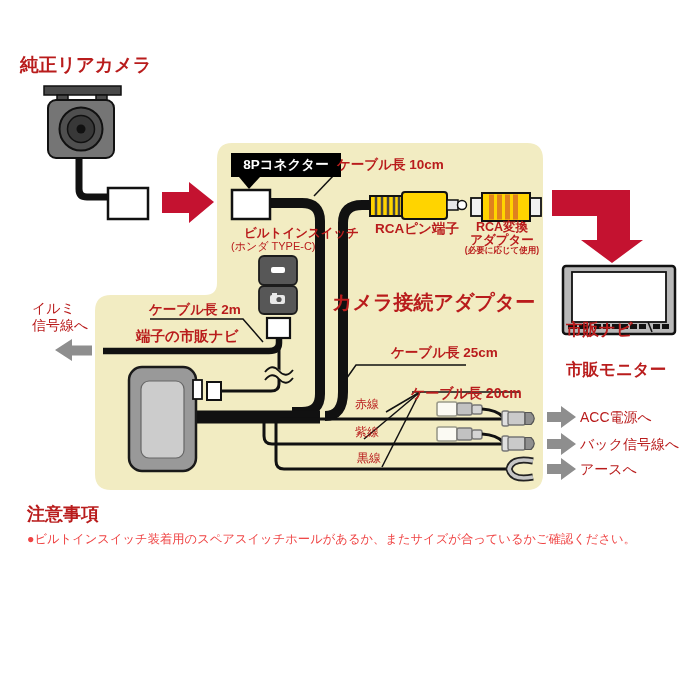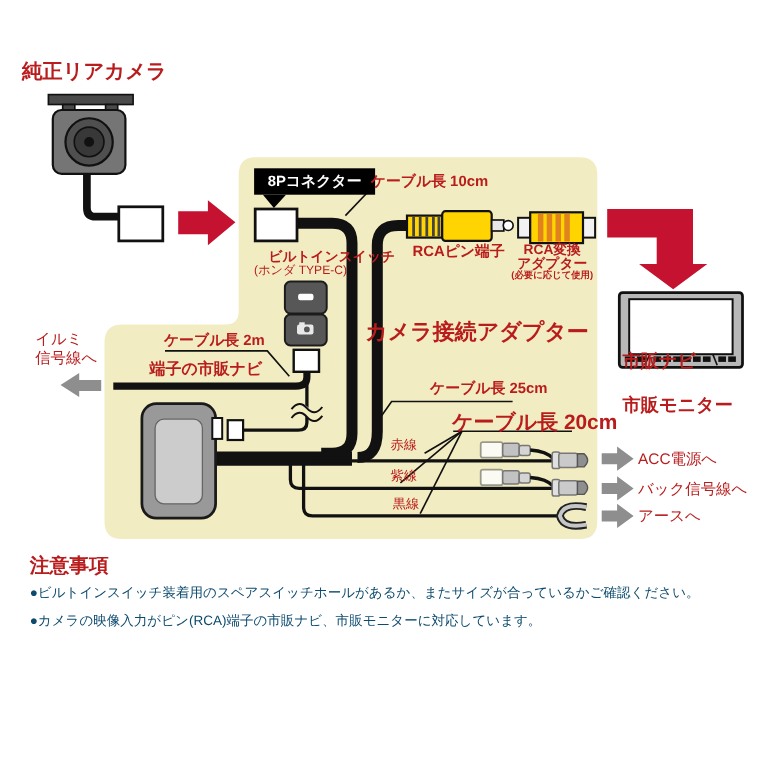--- a/index.html
+++ b/index.html
@@ -6,21 +6,21 @@
   #stage{position:relative;width:700px;height:700px;background:#fff;overflow:hidden;
          font-family:"Liberation Sans","DejaVu Sans",sans-serif;}
   #diagram-svg{position:absolute;left:0;top:0;}
   .lbl{position:absolute;color:#b91c1c;white-space:nowrap;line-height:1.15;
        font-family:"Liberation Sans","DejaVu Sans",sans-serif;}
   .b{font-weight:bold;}
   .ctr{text-align:center;}
   .tag8p{position:absolute;left:231px;top:153px;width:110px;height:24px;background:#000;
          color:#fff;font-weight:bold;font-size:13.5px;display:flex;align-items:center;justify-content:center;}
   .notes{position:absolute;left:27px;top:531px;width:666px;}
-  .notes div{font-size:12.3px;line-height:1.38;margin-bottom:3px;color:#0c4a6e;}
+  .notes div{font-size:12.3px;line-height:1.38;margin-bottom:3px;color:#ef4444;}
   .indent{padding-left:13px;}
   .gapup{margin-top:8px;}
 </style>
 </head>
 <body>
 
 <div id="stage">
 
   <svg id="diagram-svg" width="700" height="700" viewBox="0 0 700 700">
 
@@ -190,33 +190,32 @@
   <div class="lbl b" style="left:149px;top:302px;font-size:13.5px;">ケーブル長 2m</div>
 
   <div class="lbl b" style="left:136px;top:328px;font-size:14.5px;">端子の市販ナビ</div>
 
   <div class="lbl" style="left:32px;top:300px;font-size:14px;">イルミ</div>
   <div class="lbl" style="left:32px;top:317px;font-size:14px;">信号線へ</div>
 
   <div class="lbl b" style="left:332px;top:291px;font-size:20px;">カメラ接続アダプター</div>
 
   <div class="lbl b" style="left:354px;top:345px;font-size:13.5px;margin-left:37px;">ケーブル長 25cm</div>
-  <div class="lbl b" style="left:411px;top:374px;font-size:19px;">ケーブル長 20cm</div>
+  <div class="lbl b" style="left:411px;top:385px;font-size:14px;">ケーブル長 20cm</div>
 
   <div class="lbl" style="left:355px;top:398px;font-size:12px;">赤線</div>
   <div class="lbl" style="left:355px;top:426px;font-size:12px;">紫線</div>
   <div class="lbl" style="left:357px;top:452px;font-size:12px;">黒線</div>
 
   <div class="lbl" style="left:580px;top:409px;font-size:14px;">ACC電源へ</div>
   <div class="lbl" style="left:580px;top:436px;font-size:14px;">バック信号線へ</div>
   <div class="lbl" style="left:580px;top:461px;font-size:14px;">アースへ</div>
 
   <div class="lbl b" style="left:566px;top:320px;font-size:16.5px;">市販ナビ</div>
   <div class="lbl b" style="left:566px;top:360px;font-size:16.5px;">市販モニター</div>
 
   <div class="lbl b" style="left:27px;top:504px;font-size:18px;">注意事項</div>
 
   <div class="notes">
     <div>●ビルトインスイッチ装着用のスペアスイッチホールがあるか、またサイズが合っているかご確認ください。</div>
-    <div class="gapup">●カメラの映像入力がピン(RCA)端子の市販ナビ、市販モニターに対応しています。</div>
   </div>
 
 </div>
 
 </body></html>

